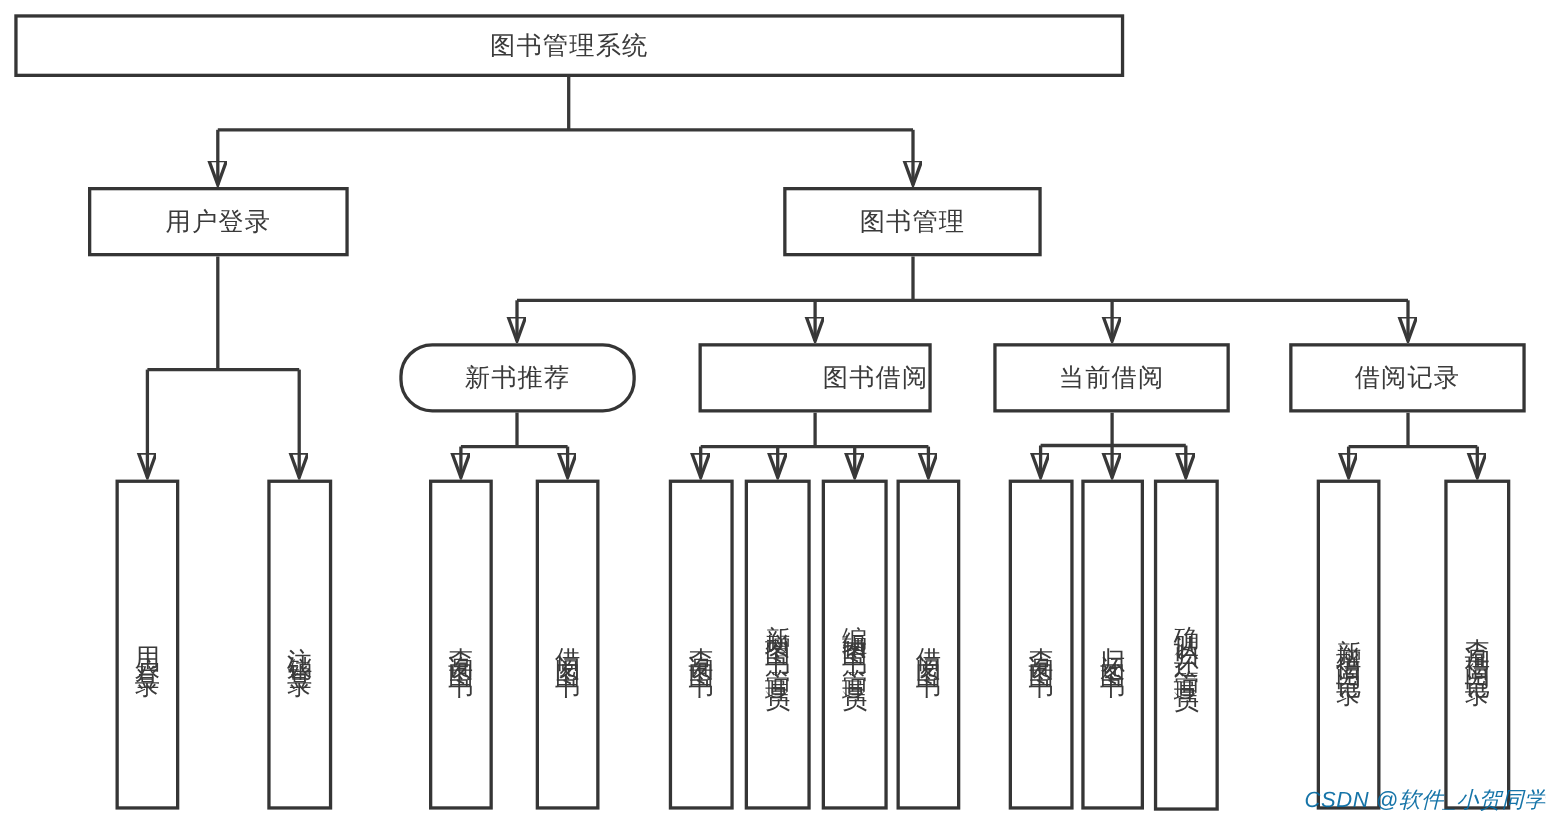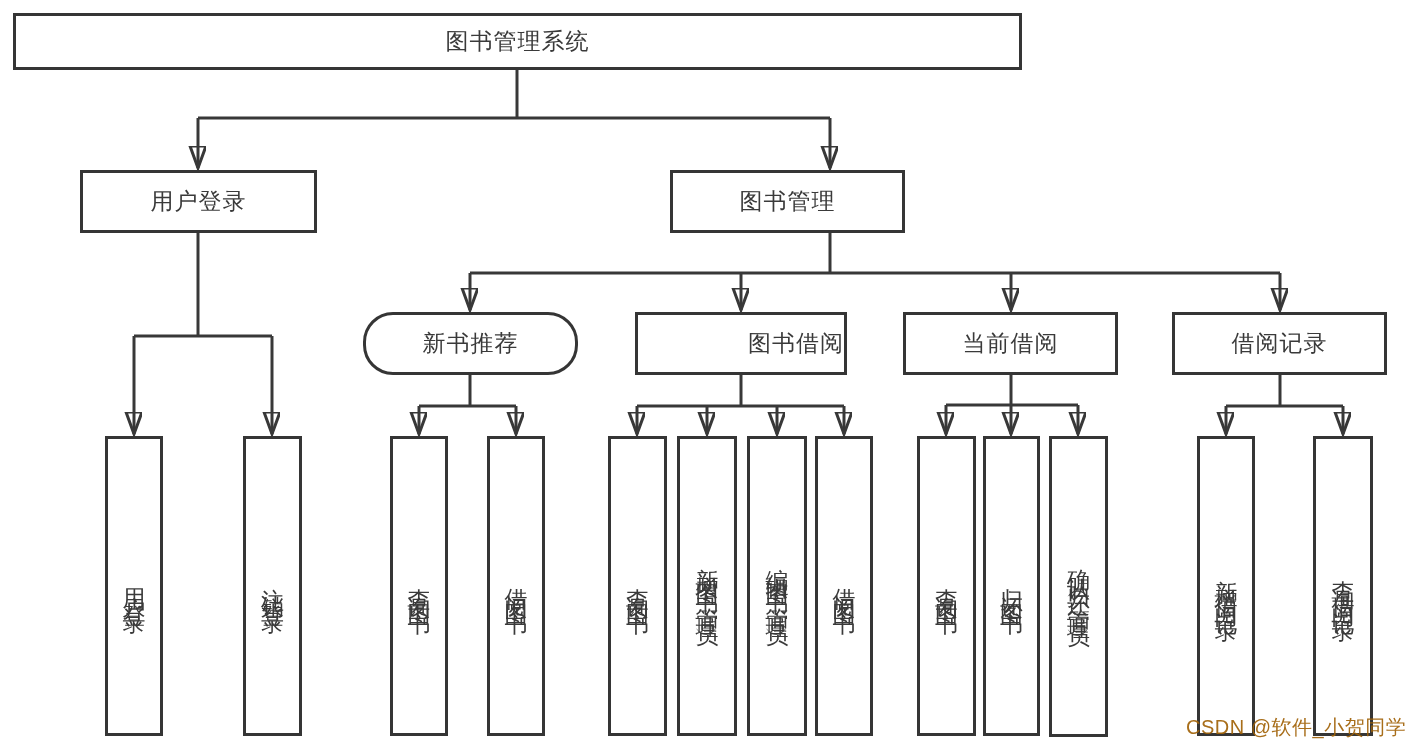--- a/index.html
+++ b/index.html
@@ -48,25 +48,26 @@
     font-size: 23px;
     letter-spacing: 8px;
     line-height: 1;
   }
   #watermark {
     position: absolute;
     left: 1186px;
     top: 714px;
     width: 219px;
     font-size: 20px;
-    color: #a16207;
+    color: #0369a1;
     white-space: nowrap;
     z-index: 5;
     opacity: 0.92;
     letter-spacing: 0.5px;
+    font-style: italic;
   }
 </style>
 </head>
 <body>
 
 <div id="stage">
 
   <svg id="connectors" viewBox="0 0 1405 747" xmlns="http://www.w3.org/2000/svg">
     <defs>
       <marker id="arrow" markerUnits="userSpaceOnUse" markerWidth="24" markerHeight="18" refX="22" refY="8" orient="auto">
@@ -129,21 +130,21 @@
     </g>
   </svg>
 
   <div class="node h-node" style="left:13px; top:13px; width:1009px; height:57px;">
     <span>图书管理系统</span>
   </div>
 
   <div class="node h-node" style="left:80px; top:170px; width:237px; height:63px;">
     <span>用户登录</span>
   </div>
-  <div class="node h-node" style="left:670px; top:170px; width:235px; height:63px;">
+  <div class="node h-node" style="left:712px; top:170px; width:235px; height:63px;">
     <span>图书管理</span>
   </div>
 
   <div class="node h-node" style="left:363px; top:312px; width:215px; height:63px;border-radius:30px;">
     <span>新书推荐</span>
   </div>
   <div class="node h-node" style="left:635px; top:312px; width:212px; height:63px;justify-content:flex-end;">
     <span>图书借阅</span>
   </div>
   <div class="node h-node" style="left:903px; top:312px; width:215px; height:63px;text-align:right;">

